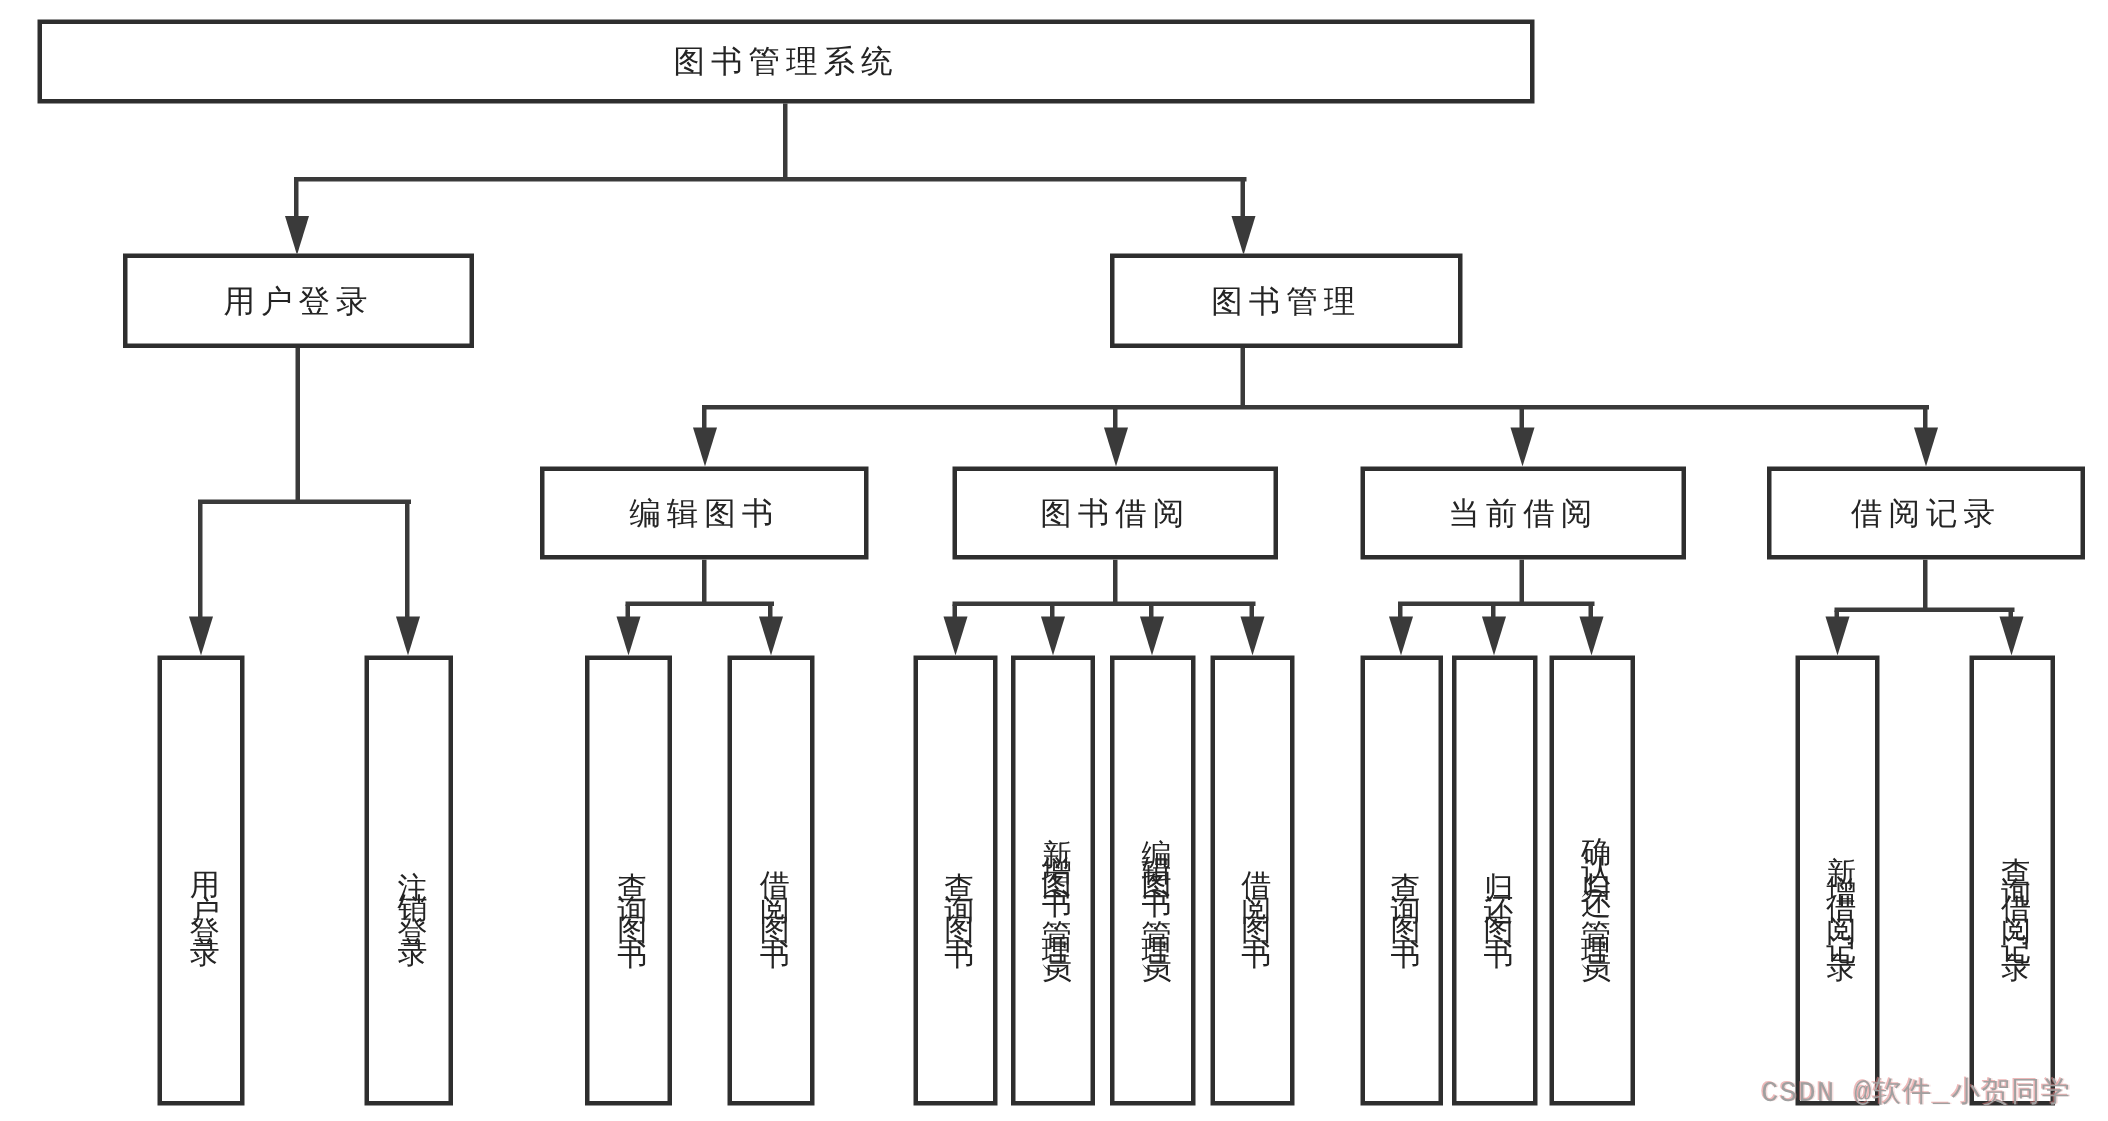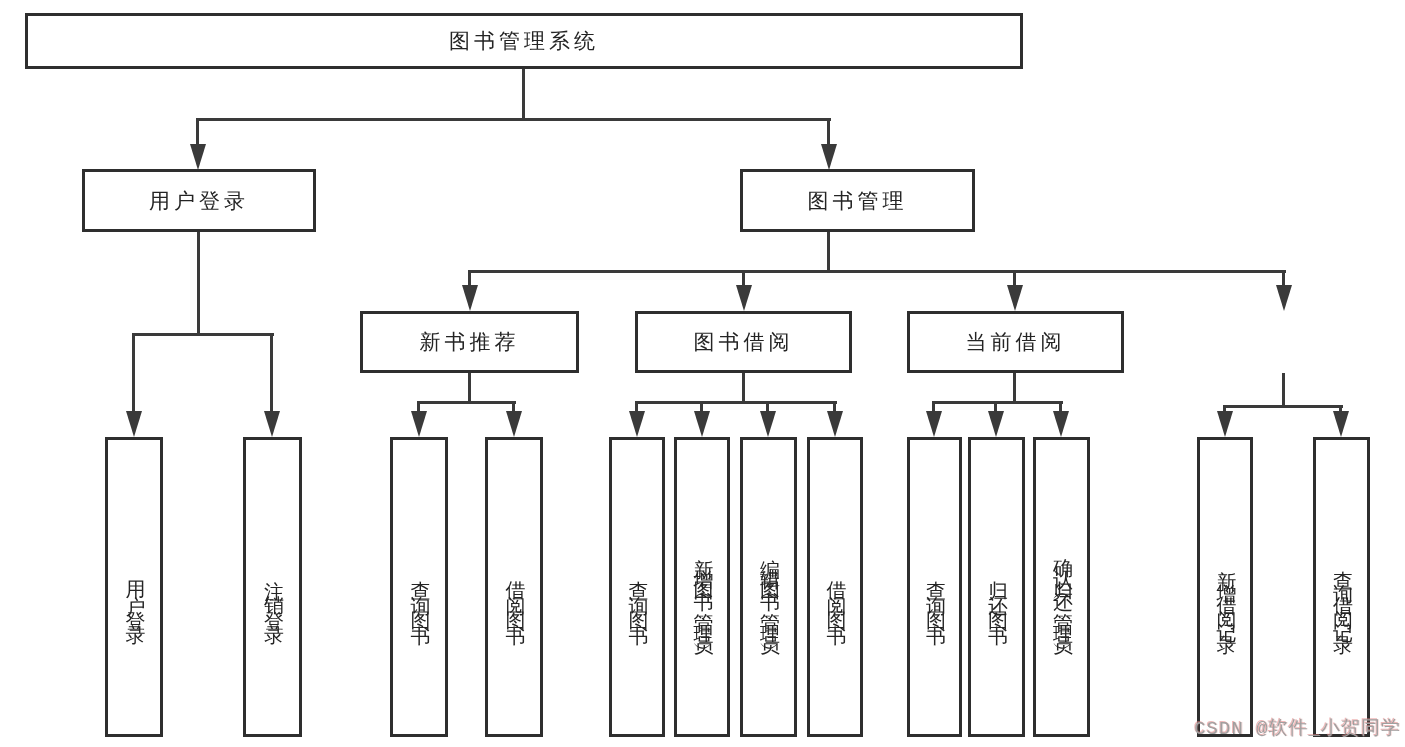--- a/index.html
+++ b/index.html
@@ -19,21 +19,21 @@
   .ls4 span{letter-spacing:15px;margin-top:15px;}
   .ls6 span{letter-spacing:13px;margin-top:13px;}
   .ls9 span{letter-spacing:11px;margin-top:11px;}
   .cl{position:absolute;background:#3a3a3a;}
   .ar{
     position:absolute;width:0;height:0;
     border-left:8px solid transparent;border-right:8px solid transparent;
     border-top:26px solid #3a3a3a;
   }
   #watermark{
-    position:absolute;right:4px;bottom:6px;font-size:19px;color:#a0a0a0;
+    position:absolute;right:24px;bottom:6px;font-size:19px;color:#a0a0a0;
     text-shadow:-1px -1px 0 rgba(224,128,128,0.55), 1px 0 0 rgba(224,128,128,0.25);
     letter-spacing:1px;white-space:nowrap;text-align:right;
   }
 </style>
 </head>
 <body>
 
 <div id="stage">
 
   <div id="connectors">
@@ -96,27 +96,30 @@
   </div>
 
   <div class="box hdr" style="left:82px;top:169px;width:234px;height:63px">
     <span>用户登录</span>
   </div>
   <div class="box hdr" style="left:740px;top:169px;width:235px;height:63px">
     <span>图书管理</span>
   </div>
 
   <div class="box hdr" style="left:360px;top:311px;width:219px;height:62px">
-    <span>新书推荐</span>
+    <span>编辑图书</span>
   </div>
   <div class="box hdr" style="left:907px;top:311px;width:217px;height:62px">
     <span>当前借阅</span>
   </div>
   <div class="box hdr" style="left:635px;top:311px;width:217px;height:62px">
     <span>图书借阅</span>
+  </div>
+  <div class="box hdr" style="left:1178px;top:311px;width:212px;height:62px">
+    <span>借阅记录</span>
   </div>
 
   <div class="box leaf ls4" style="left:105px;top:437px;width:58px;height:300px">
     <span>用户登录</span>
   </div>
   <div class="box leaf ls4" style="left:243px;top:437px;width:59px;height:300px">
     <span>注销登录</span>
   </div>
 
   <div class="box leaf ls4" style="left:390px;top:437px;width:58px;height:300px">

